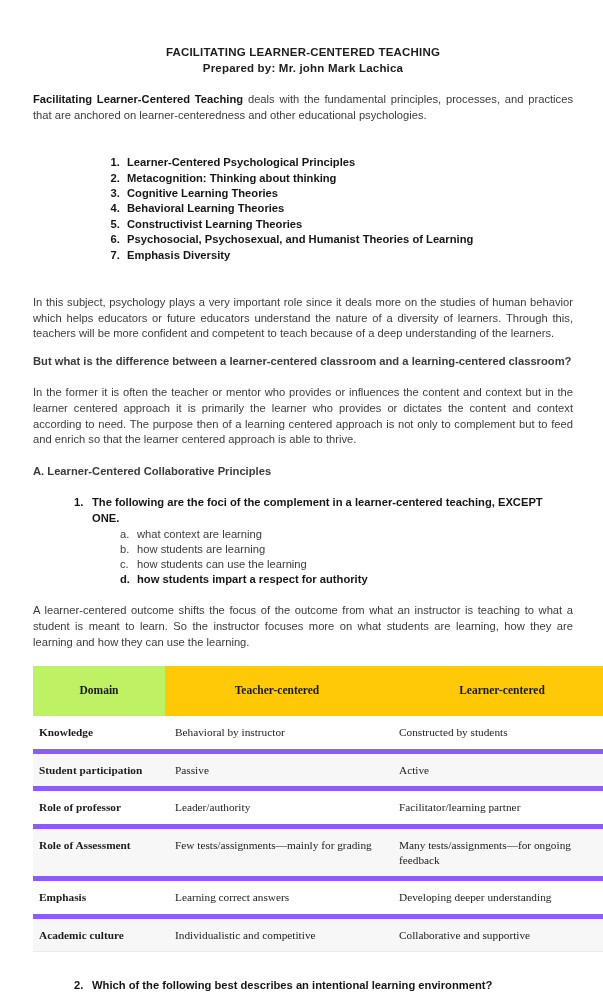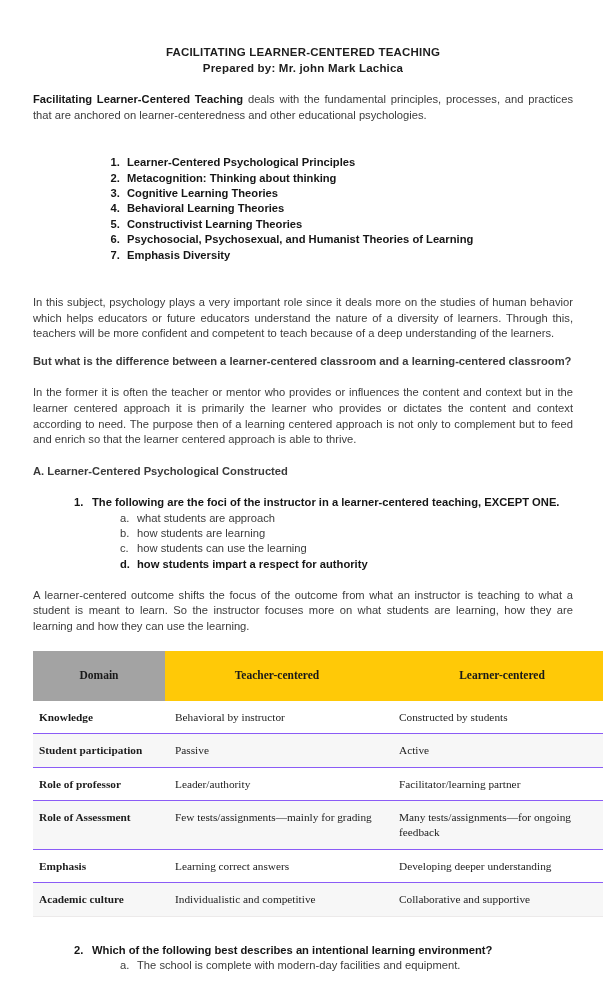--- a/index.html
+++ b/index.html
@@ -118,21 +118,21 @@
   table.compare thead th.col-domain { width: 120px; }
   table.compare thead th.col-teacher { width: 212px; }
   table.compare thead th.col-learner { width: 214px; }
 
   table.compare tbody td {
     font-size: 11.3px;
     line-height: 14.6px;
     color: #1c1c1c;
     padding: 9px 10px 9px 8px;
     vertical-align: top;
-    border-bottom: 1px solid #8b5cf6;
+    border-bottom: 5px solid #8b5cf6;
     background: #ffffff;
   }
   table.compare tbody tr:nth-child(even) td { background: #f7f7f7; }
   table.compare tbody td.domain-cell {
     font-weight: bold;
     padding-left: 6px;
   }
   table.compare tbody td.teacher-cell { padding-left: 10px; }
   table.compare tbody td.learner-cell { padding-left: 10px; }
   table.compare tbody tr:last-child td { border-bottom: 1px solid #eceaea; }
@@ -169,31 +169,31 @@
   <div class="spacer-12"></div>
 
   <p class="body left bold">But what is the difference between a learner-centered classroom and a learning-centered classroom?</p>
 
   <div class="spacer-16"></div>
 
   <p class="body">In the former it is often the teacher or mentor who provides or influences the content and context but in the learner centered approach it is primarily the learner who provides or dictates the content and context according to need. The purpose then of a learning centered approach is not only to complement but to feed and enrich so that the learner centered approach is able to thrive.</p>
 
   <div class="spacer-16"></div>
 
-  <p class="body left bold">A. Learner-Centered Psychological Constructed</p>
+  <p class="body left bold">A. Learner-Centered Collaborative Principles</p>
 
   <div class="spacer-16"></div>
 
   <div class="q-row">
     <span class="q-num">1.</span>
-    <span class="q-text">The following are the foci of the instructor in a learner-centered teaching, EXCEPT ONE.</span>
+    <span class="q-text">The following are the foci of the complement in a learner-centered teaching, EXCEPT ONE.</span>
   </div>
   <div class="opt-row">
     <span class="opt-letter">a.</span>
-    <span>what students are approach</span>
+    <span>what context are learning</span>
   </div>
   <div class="opt-row">
     <span class="opt-letter">b.</span>
     <span>how students are learning</span>
   </div>
   <div class="opt-row">
     <span class="opt-letter">c.</span>
     <span>how students can use the learning</span>
   </div>
   <div class="opt-row answer">
@@ -203,21 +203,21 @@
 
   <div class="spacer-16"></div>
 
   <p class="body">A learner-centered outcome shifts the focus of the outcome from what an instructor is teaching to what a student is meant to learn. So the instructor focuses more on what students are learning, how they are learning and how they can use the learning.</p>
 
   <div class="spacer-16"></div>
 
   <table class="compare">
     <thead>
       <tr>
-        <th class="col-domain" style="background: #a3a3a3;">Domain</th>
+        <th class="col-domain" style="background: #bef264;">Domain</th>
         <th class="col-teacher" style="background: rgb(255, 201, 7);">Teacher-centered</th>
         <th class="col-learner" style="background: rgb(255, 201, 7);">Learner-centered</th>
       </tr>
     </thead>
     <tbody>
       <tr>
         <td class="domain-cell">Knowledge</td>
         <td class="teacher-cell">Behavioral by instructor</td>
         <td class="learner-cell">Constructed by students</td>
       </tr>

